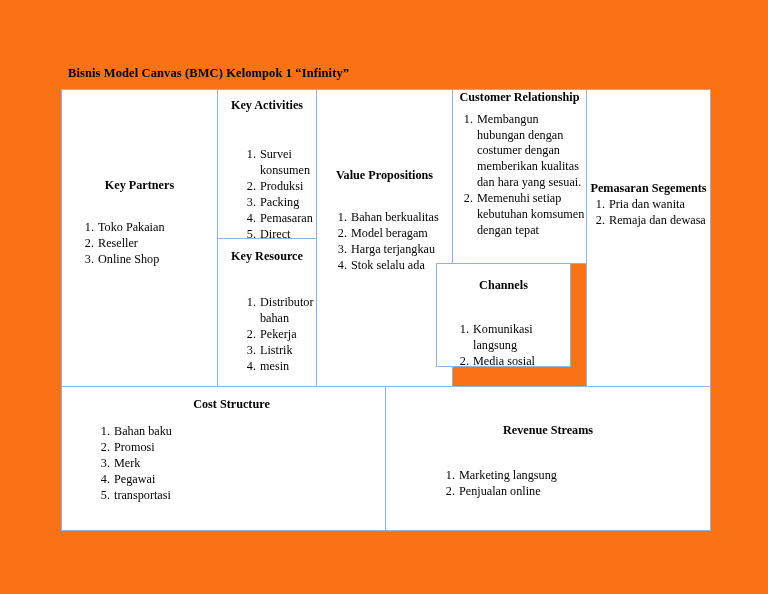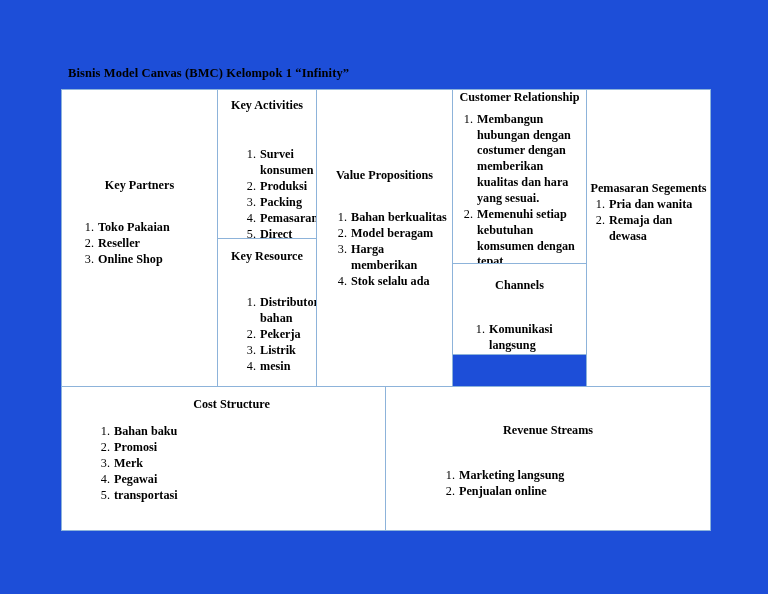--- a/index.html
+++ b/index.html
@@ -13,21 +13,21 @@
     height: 594px;
     font-family: "Liberation Serif", "DejaVu Serif", serif;
     color: #000000;
     overflow: hidden;
   }
 
   #page {
     position: relative;
     width: 768px;
     height: 594px;
-    background: #1d4ed8;
+    background: #f97316;
   }
 
   
   .doc-title {
     position: absolute;
     left: 68px;
     top: 66px;
     font-size: 12.5px;
     font-weight: bold;
     letter-spacing: 0.1px;
@@ -50,21 +50,21 @@
     border: 1px solid #8db3da;
     overflow: hidden;
   }
 
   
   .c-partners      { left: 0px;   top: 0px;   width: 157px; height: 298px; }
   .c-activities    { left: 156px; top: 0px;   width: 100px; height: 154px; }
   .c-resource      { left: 156px; top: 149px; width: 100px; height: 149px; }
   .c-value         { left: 255px; top: 0px;   width: 137px; height: 298px; }
   .c-relationship  { left: 391px; top: 0px;   width: 135px; height: 175px; }
-  .c-channels      { left: 391px; top: 174px; width: 135px; height: 92px; }
+  .c-channels      { left: 375px; top: 174px; width: 135px; height: 104px; }
   .c-segments      { left: 525px; top: 0px;   width: 125px; height: 298px; }
   .c-cost          { left: 0px;   top: 297px; width: 325px; height: 145px; padding-left: 16px; }
   .c-revenue       { left: 324px; top: 297px; width: 326px; height: 145px; }
 
   .cell-title {
     text-align: center;
     font-size: 12.2px;
     font-weight: bold;
     line-height: 1.2;
   }
@@ -94,21 +94,20 @@
   }
   ol.items li .num {
     position: absolute;
     left: 0;
     top: 0;
     width: 18px;
     text-align: right;
   }
   ol.items li .txt {
     display: block;
-    font-weight: bold;
   }
 
   
   .c-partners    ol.items { margin: 26px 0 0 14px; }
   .c-activities  ol.items { margin: 33px 0 0 20px; }
   .c-resource    ol.items { margin: 30px 0 0 20px; }
   .c-value       ol.items { margin: 26px 0 0 12px; }
   .c-relationship ol.items { margin: 7px 0 0 6px; line-height: 1.3; }
   .c-relationship ol.items li { padding-left: 18px; }
   .c-relationship ol.items li .num { width: 14px; }
@@ -197,21 +196,21 @@
           <li>
             <span class="num">1.</span>
             <span class="txt">Bahan berkualitas</span>
           </li>
           <li>
             <span class="num">2.</span>
             <span class="txt">Model beragam</span>
           </li>
           <li>
             <span class="num">3.</span>
-            <span class="txt">Harga memberikan</span>
+            <span class="txt">Harga terjangkau</span>
           </li>
           <li>
             <span class="num">4.</span>
             <span class="txt">Stok selalu ada</span>
           </li>
         </ol>
     </div>
 
     <div class="cell c-relationship" style="border-color: rgb(141, 179, 218);">
       <div class="cell-title">Customer Relationship</div>

